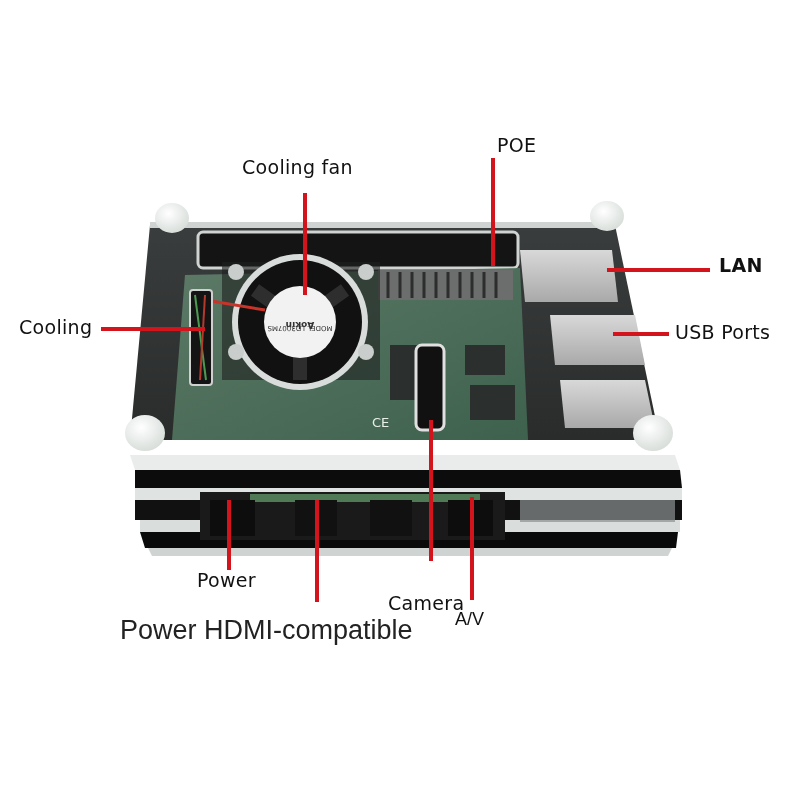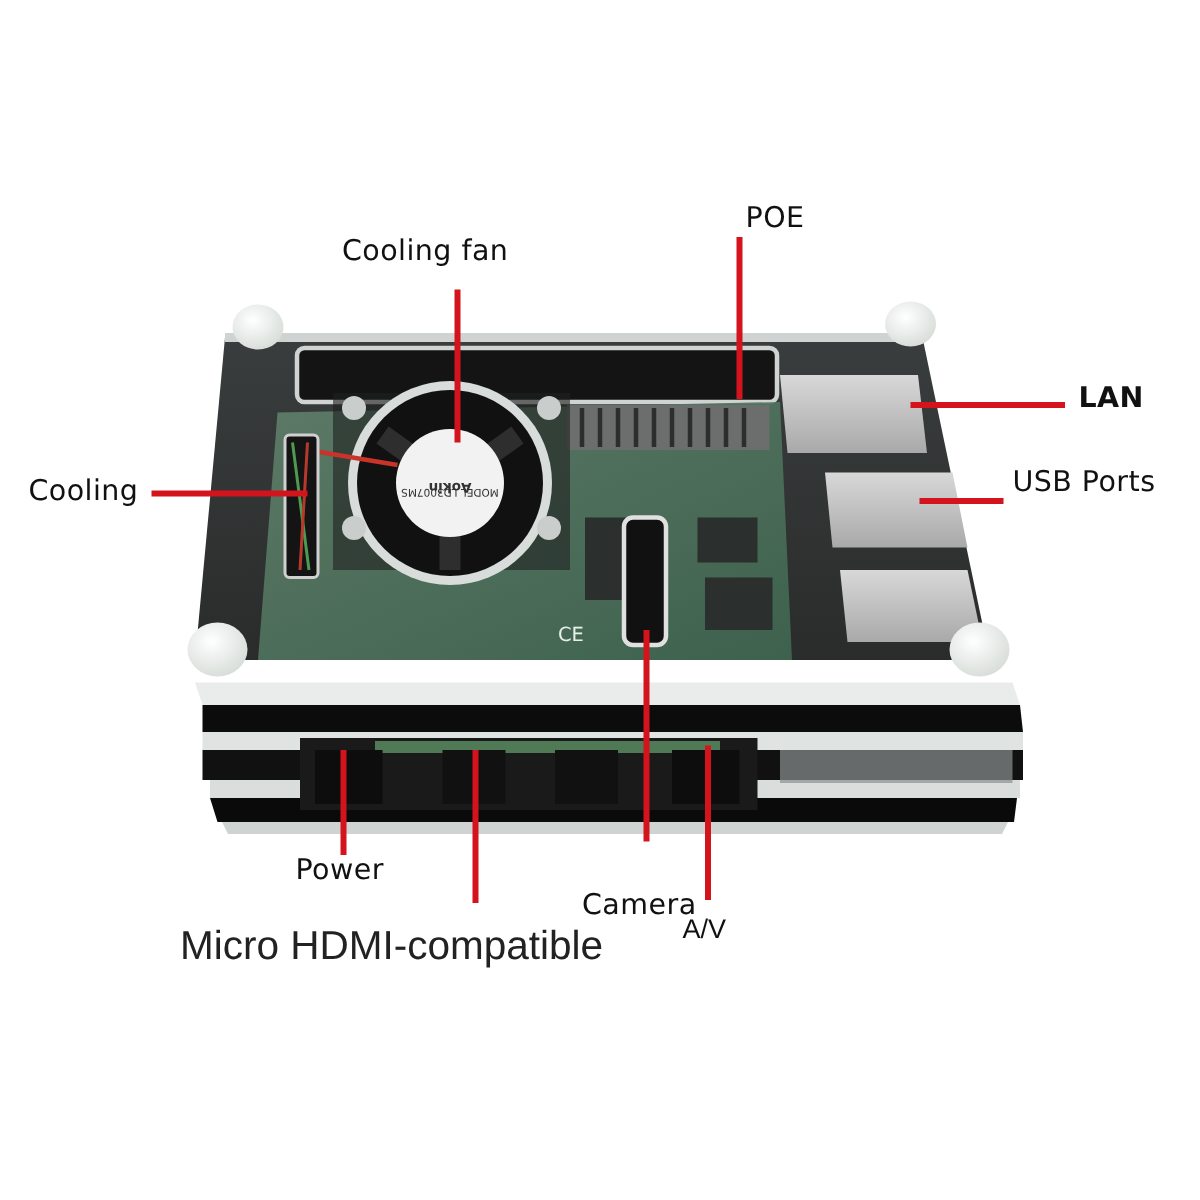--- a/index.html
+++ b/index.html
@@ -122,22 +122,22 @@
   <div class="leader" style="left:491px;top:158px;width:4px;height:108px;"></div>
   <div class="leader" style="left:607px;top:268px;width:103px;height:4px;"></div>
   <div class="leader" style="left:101px;top:327px;width:104px;height:4px;"></div>
   <div class="leader" style="left:613px;top:332px;width:56px;height:4px;"></div>
   <div class="leader" style="left:227px;top:500px;width:4px;height:70px;"></div>
   <div class="leader" style="left:315px;top:500px;width:4px;height:102px;"></div>
   <div class="leader" style="left:429px;top:420px;width:4px;height:141px;"></div>
   <div class="leader" style="left:470px;top:497px;width:4px;height:103px;"></div>
 
   
-  <span class="label lbl-small" style="left:228px;top:158px;">Cooling fan</span>
+  <span class="label lbl-small" style="left:242px;top:158px;">Cooling fan</span>
   <span class="label lbl-small" style="left:469px;top:136px;margin-left:28px;">POE</span>
   <span class="label lbl-small" style="left:719px;top:256px;font-weight:bold;">LAN</span>
   <span class="label lbl-small" style="left:19px;top:318px;">Cooling</span>
-  <span class="label lbl-small" style="left:675px;top:312px;">USB Ports</span>
+  <span class="label lbl-small" style="left:675px;top:323px;">USB Ports</span>
   <span class="label lbl-small" style="left:197px;top:571px;text-align:center;">Power</span>
   <span class="label lbl-small" style="left:388px;top:594px;text-align:right;">Camera</span>
-  <span class="label lbl-big" style="left:120px;top:617px;">Micro HDMI-compatible</span>
+  <span class="label lbl-big" style="left:120px;top:617px;">Power HDMI-compatible</span>
   <span class="label lbl-av" style="left:455px;top:610px;">A/V</span>
 </div>
 
 </body></html>

